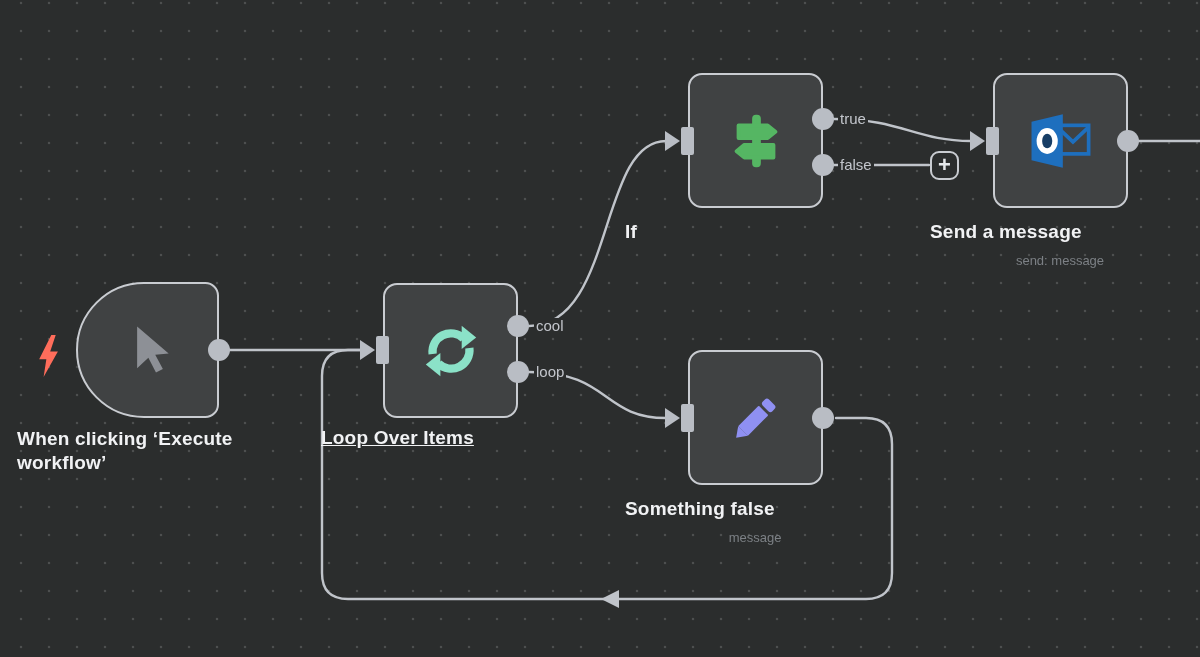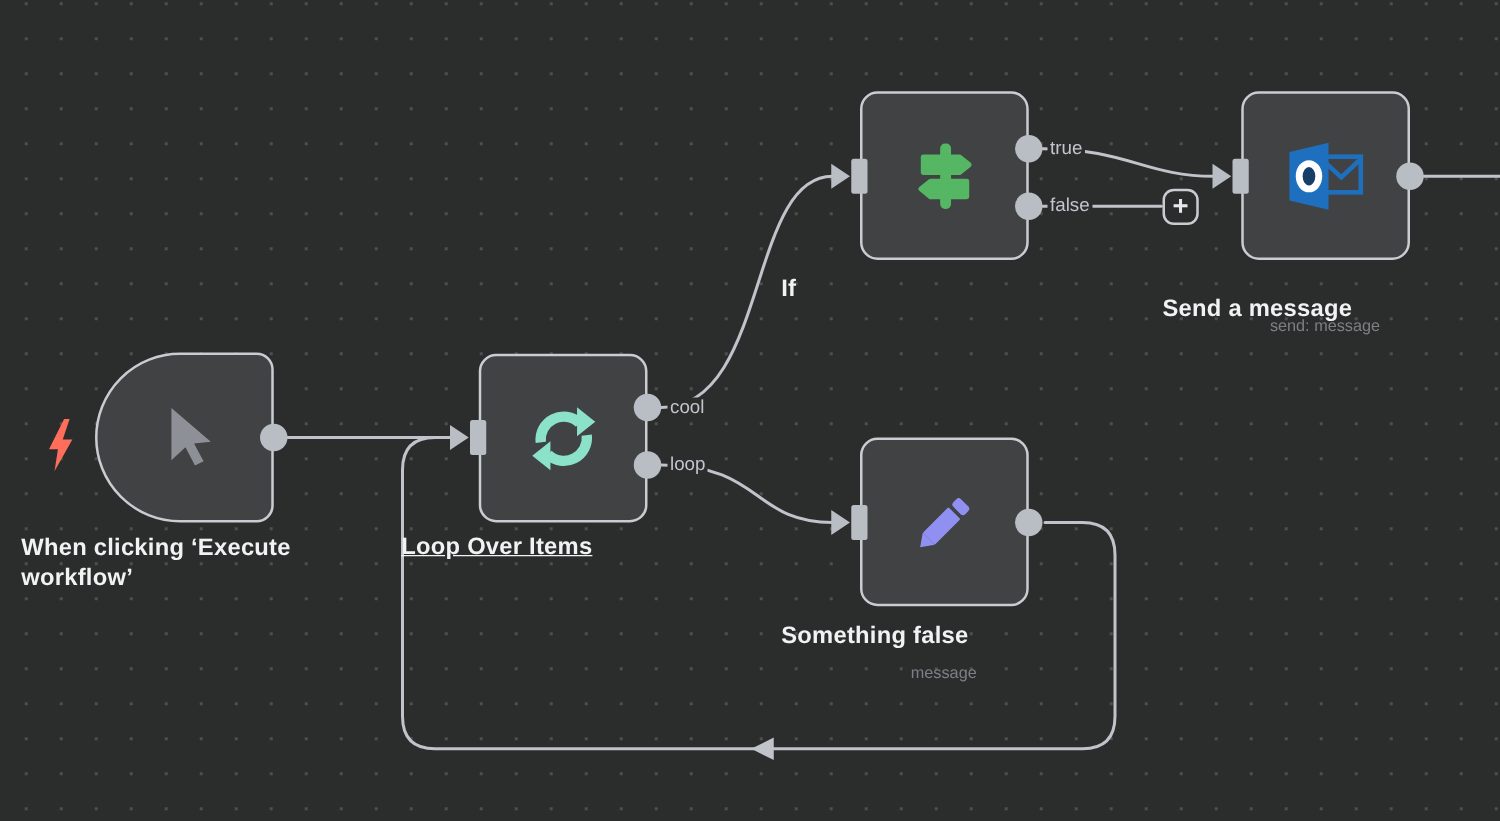--- a/index.html
+++ b/index.html
@@ -179,21 +179,21 @@
     </g>
   </svg>
 
   <div class="node-title" style="left:17px; top:427px;">When clicking ‘Execute
 workflow’</div>
 
   <div class="node-title" style="left:321px; top:426px;text-decoration:underline;">Loop Over Items</div>
 
   <div class="node-title" style="left:625px; top:220px;">If</div>
 
-  <div class="node-title" style="left:930px; top:236px;">Send a message</div>
+  <div class="node-title" style="left:930px; top:220px;">Send a message</div>
   <div class="node-subtitle" style="left:930px; top:253px;">send: message</div>
 
   <div class="node-title" style="left:625px; top:497px;">Something false</div>
   <div class="node-subtitle" style="left:625px; top:530px;">message</div>
 
   <span class="edge-label" style="left:534px; top:318px;">cool</span>
   <span class="edge-label" style="left:534px; top:364px;">loop</span>
   <span class="edge-label" style="left:838px; top:111px;">true</span>
   <span class="edge-label" style="left:838px; top:157px;">false</span>
 

